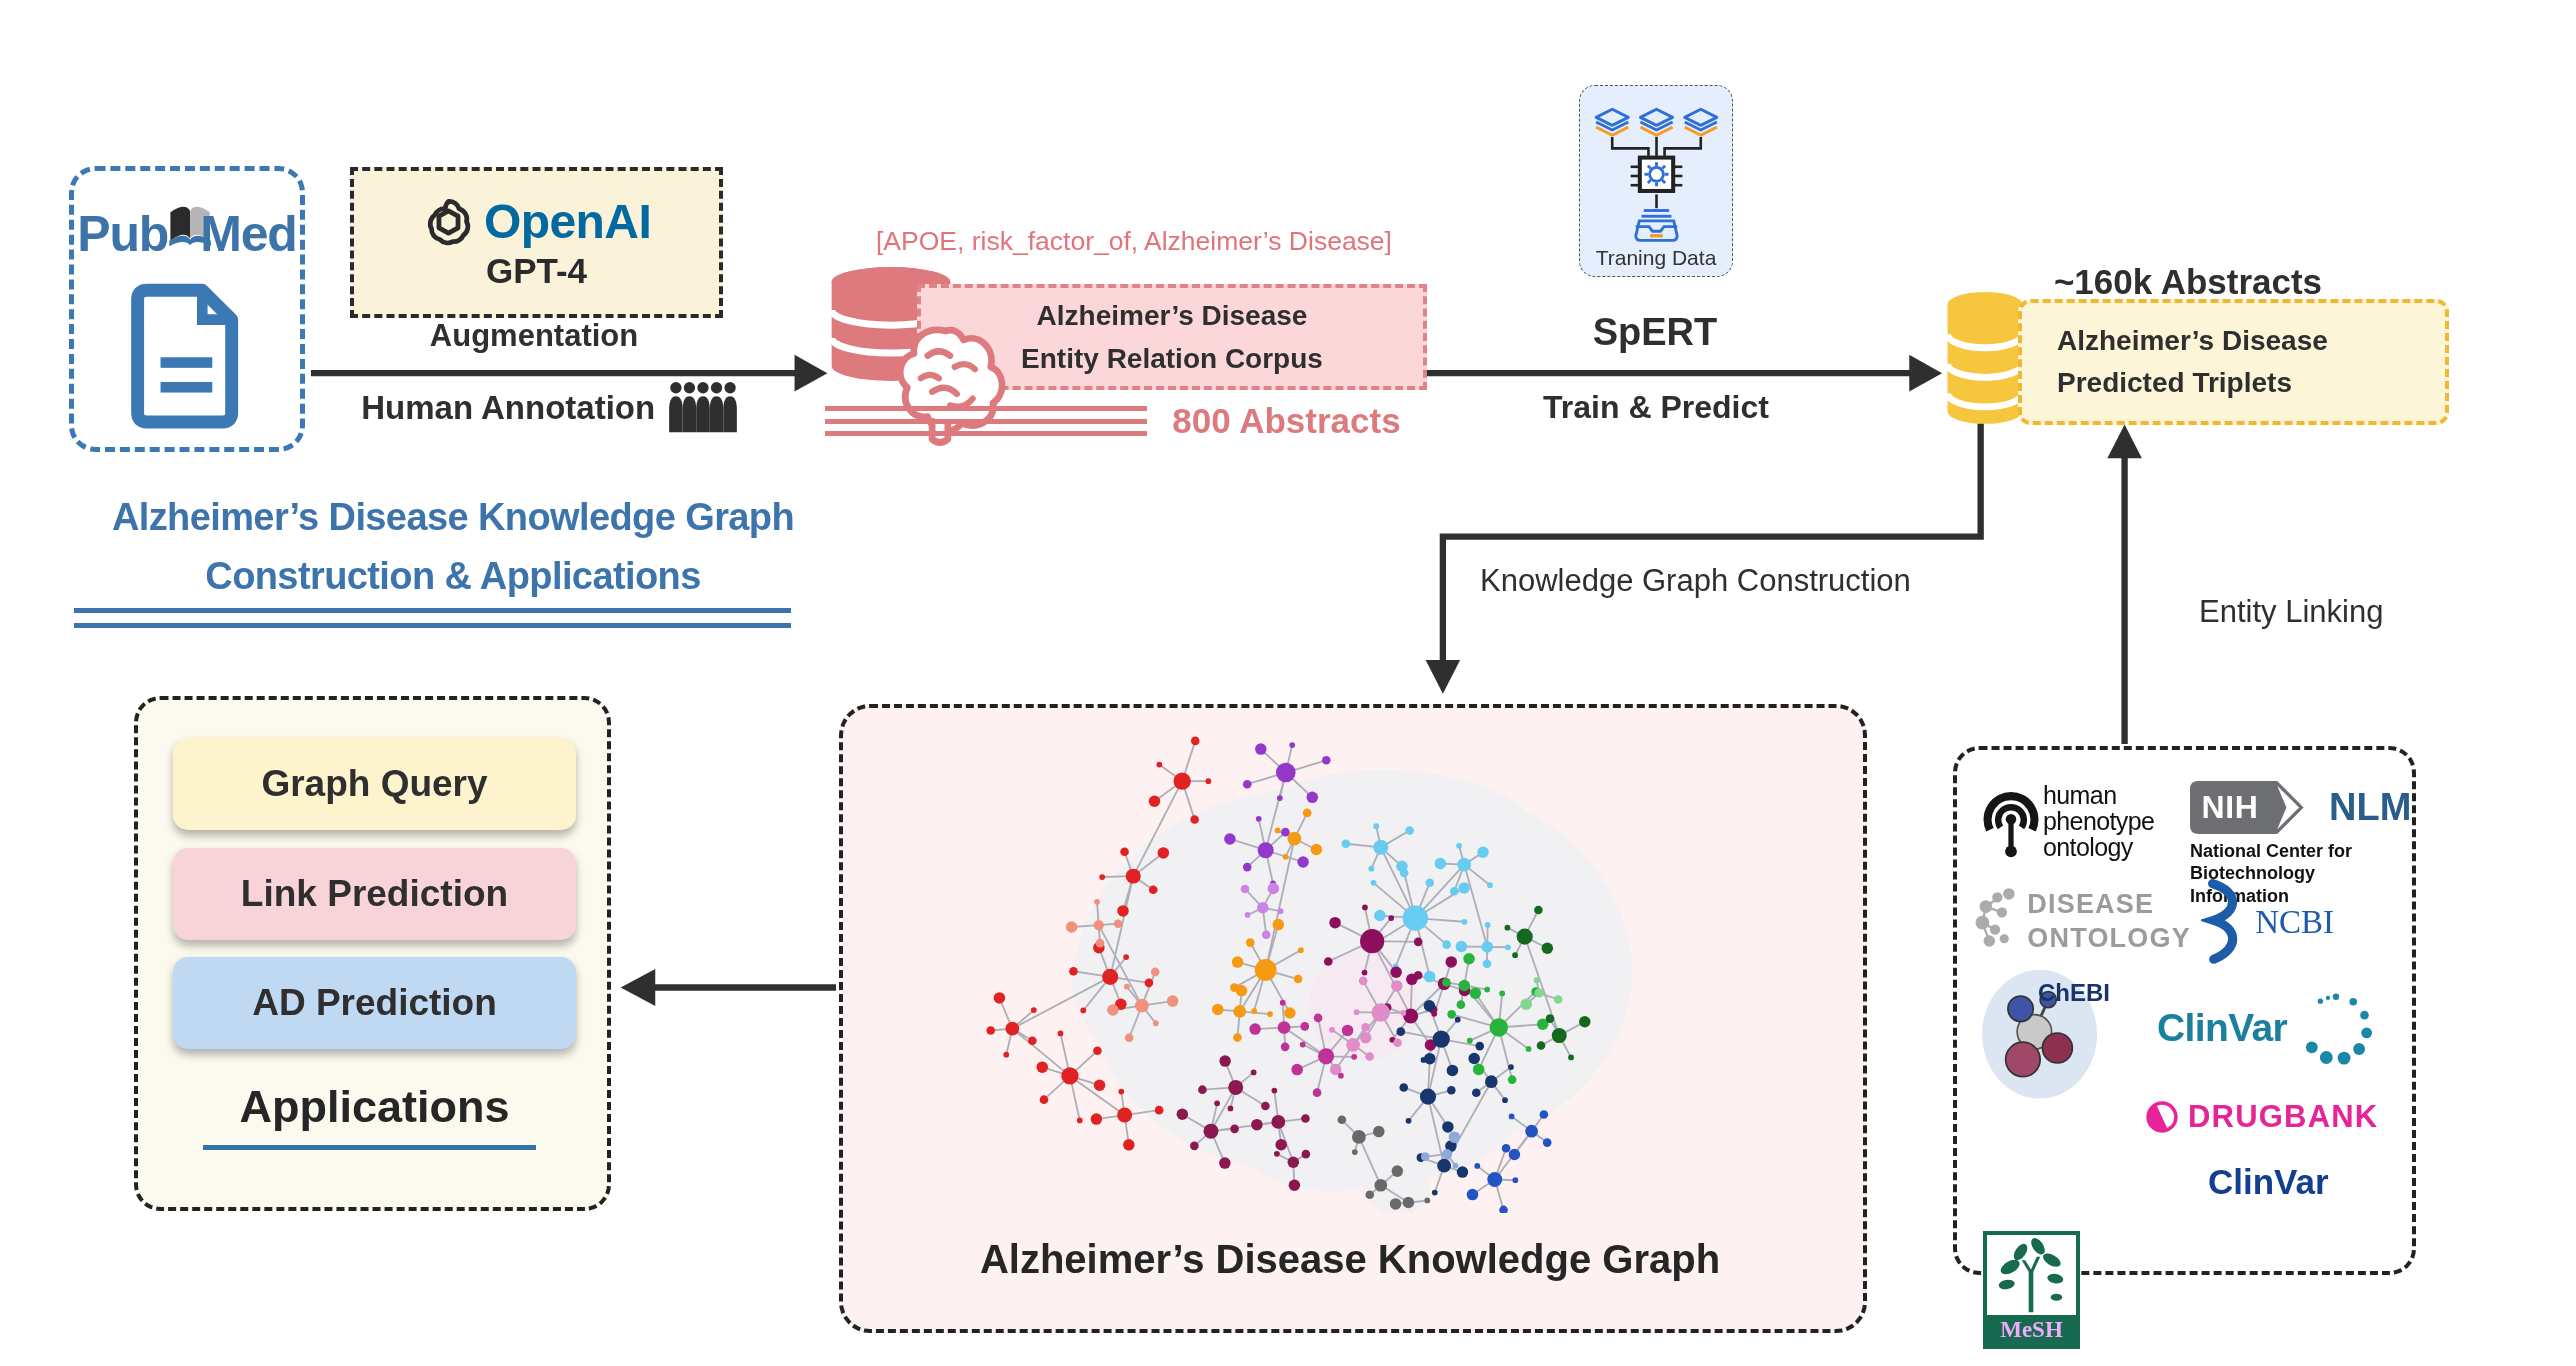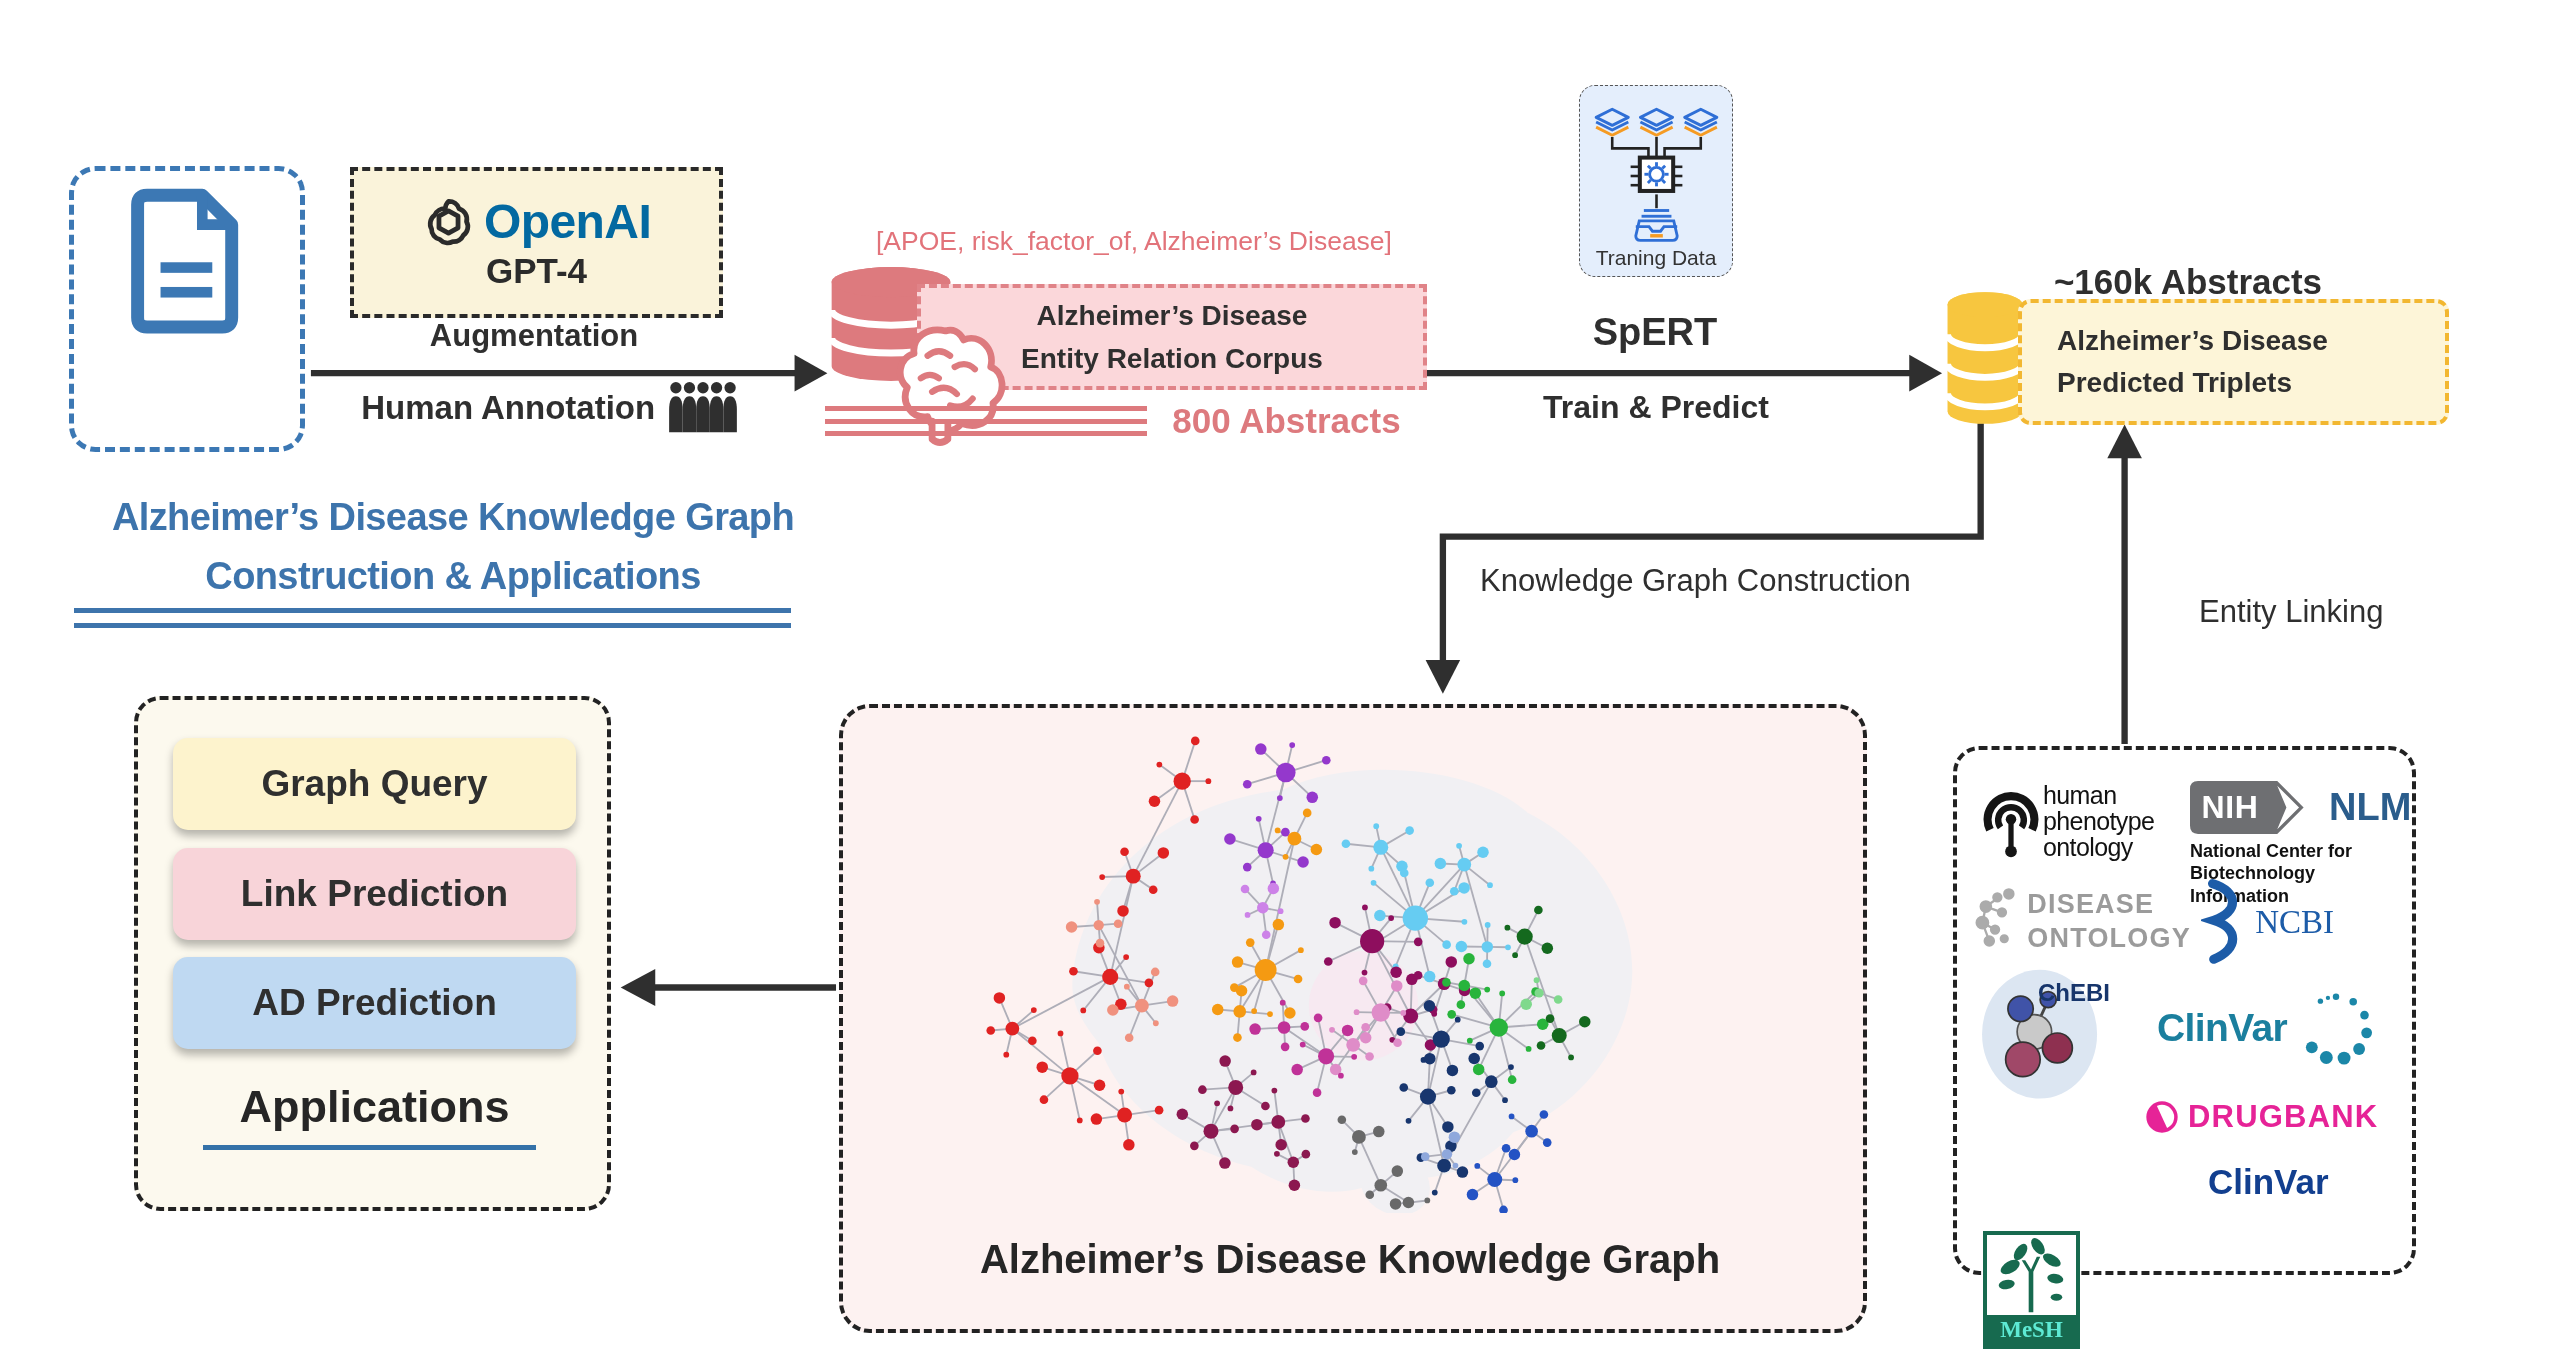--- a/index.html
+++ b/index.html
@@ -63,21 +63,21 @@
   .nih-txt{position:absolute;left:11.5px;top:8px;font-size:32px;font-weight:700;color:#fff;letter-spacing:0.6px;}
   .nlm-txt{font-size:38px;font-weight:700;color:#2b5d8c;margin-left:7px;}
   .nih-sub{font-size:18px;font-weight:700;color:#111;line-height:1.25;margin-top:5.8px;}
   .do-text{font-size:27px;font-weight:700;color:#9b9b9b;letter-spacing:1.2px;line-height:1.25;}
   .ncbi-txt{font-family:"Liberation Serif",serif;font-size:33px;color:#1d5ca8;margin-left:9.2px;}
   .chebi-wrap{position:relative;width:124px;height:138px;}
   .chebi-txt{position:absolute;left:59px;top:15px;font-size:24px;font-weight:700;color:#17356b;}
   .uniprot-txt{font-size:39px;font-weight:700;color:#1b7f9e;letter-spacing:-0.6px;}
   .mesh-logo{width:97px;height:118px;background:#fff;border:4.6px solid #176a4f;box-sizing:border-box;position:relative;}
   .mesh-band{position:absolute;left:0;bottom:0;width:100%;height:30px;background:#176a4f;display:flex;align-items:center;justify-content:center;}
-  .mesh-txt{font-family:"Liberation Serif",serif;font-size:23px;font-weight:700;color:#5eead4;}
+  .mesh-txt{font-family:"Liberation Serif",serif;font-size:23px;font-weight:700;color:#f0abfc;}
   .drugbank-txt{font-size:31px;font-weight:700;color:#e62397;letter-spacing:1.2px;margin-left:8px;}
   .clinvar-txt{font-size:35px;font-weight:700;color:#123f8f;}
 </style>
 </head>
 <body>
 
 <div class="canvas">
 
   <svg class="abs" style="left:0;top:0;" width="2576" height="1367" viewBox="0 0 4474 2374">
     <g stroke="#2f2f2f" stroke-width="11" fill="none">
@@ -90,20 +90,29 @@
     <g fill="#2f2f2f" stroke="none">
       <polygon points="1437,648 1380,616 1380,680"></polygon>
       <polygon points="3373,648 3316,616 3316,680"></polygon>
       <polygon points="2506,1205 2476,1146 2536,1146"></polygon>
       <polygon points="3690,737 3660,796 3720,796"></polygon>
       <polygon points="1078,1715 1138,1683 1138,1747"></polygon>
     </g>
   </svg>
 
   <div class="abs pubmed-box col">
+    <div class="pubmed-logo">
+      <span>Pub</span>
+        <svg width="46" height="50" viewBox="0 0 84 86" style="margin:0 -11.5px 15px -2.3px;">
+          <path d="M8 18 C28 4 40 6 44 16 L44 66 C38 56 26 56 8 70 Z" fill="#2b2b2b"></path>
+          <path d="M80 18 C60 4 48 6 44 16 L44 66 C50 56 62 56 80 70 Z" fill="#b5b5b5"></path>
+          <path d="M6 70 C24 58 38 58 44 68 C50 58 64 58 82 70 L82 80 C64 70 50 70 44 78 C38 70 24 70 6 80 Z" fill="#3c73a8"></path>
+        </svg>
+        <span>Med</span>
+    </div>
     <svg width="118" height="147" viewBox="0 0 200 250" style="margin:16px auto 0;">
       <path d="M32 14 H126 L176 64 V222 Q176 238 160 238 H32 Q16 238 16 222 V30 Q16 14 32 14 Z" fill="none" stroke="#3c78b4" stroke-width="22" stroke-linejoin="round"></path>
       <path d="M126 14 V64 H176" fill="none" stroke="#3c78b4" stroke-width="18"></path>
       <rect x="55" y="128" width="88" height="18" fill="#3c78b4"></rect>
       <rect x="55" y="170" width="88" height="18" fill="#3c78b4"></rect>
     </svg>
   </div>
 
   <div class="abs openai-box col center">
     <div class="flex center" style="gap:9.2px;">

